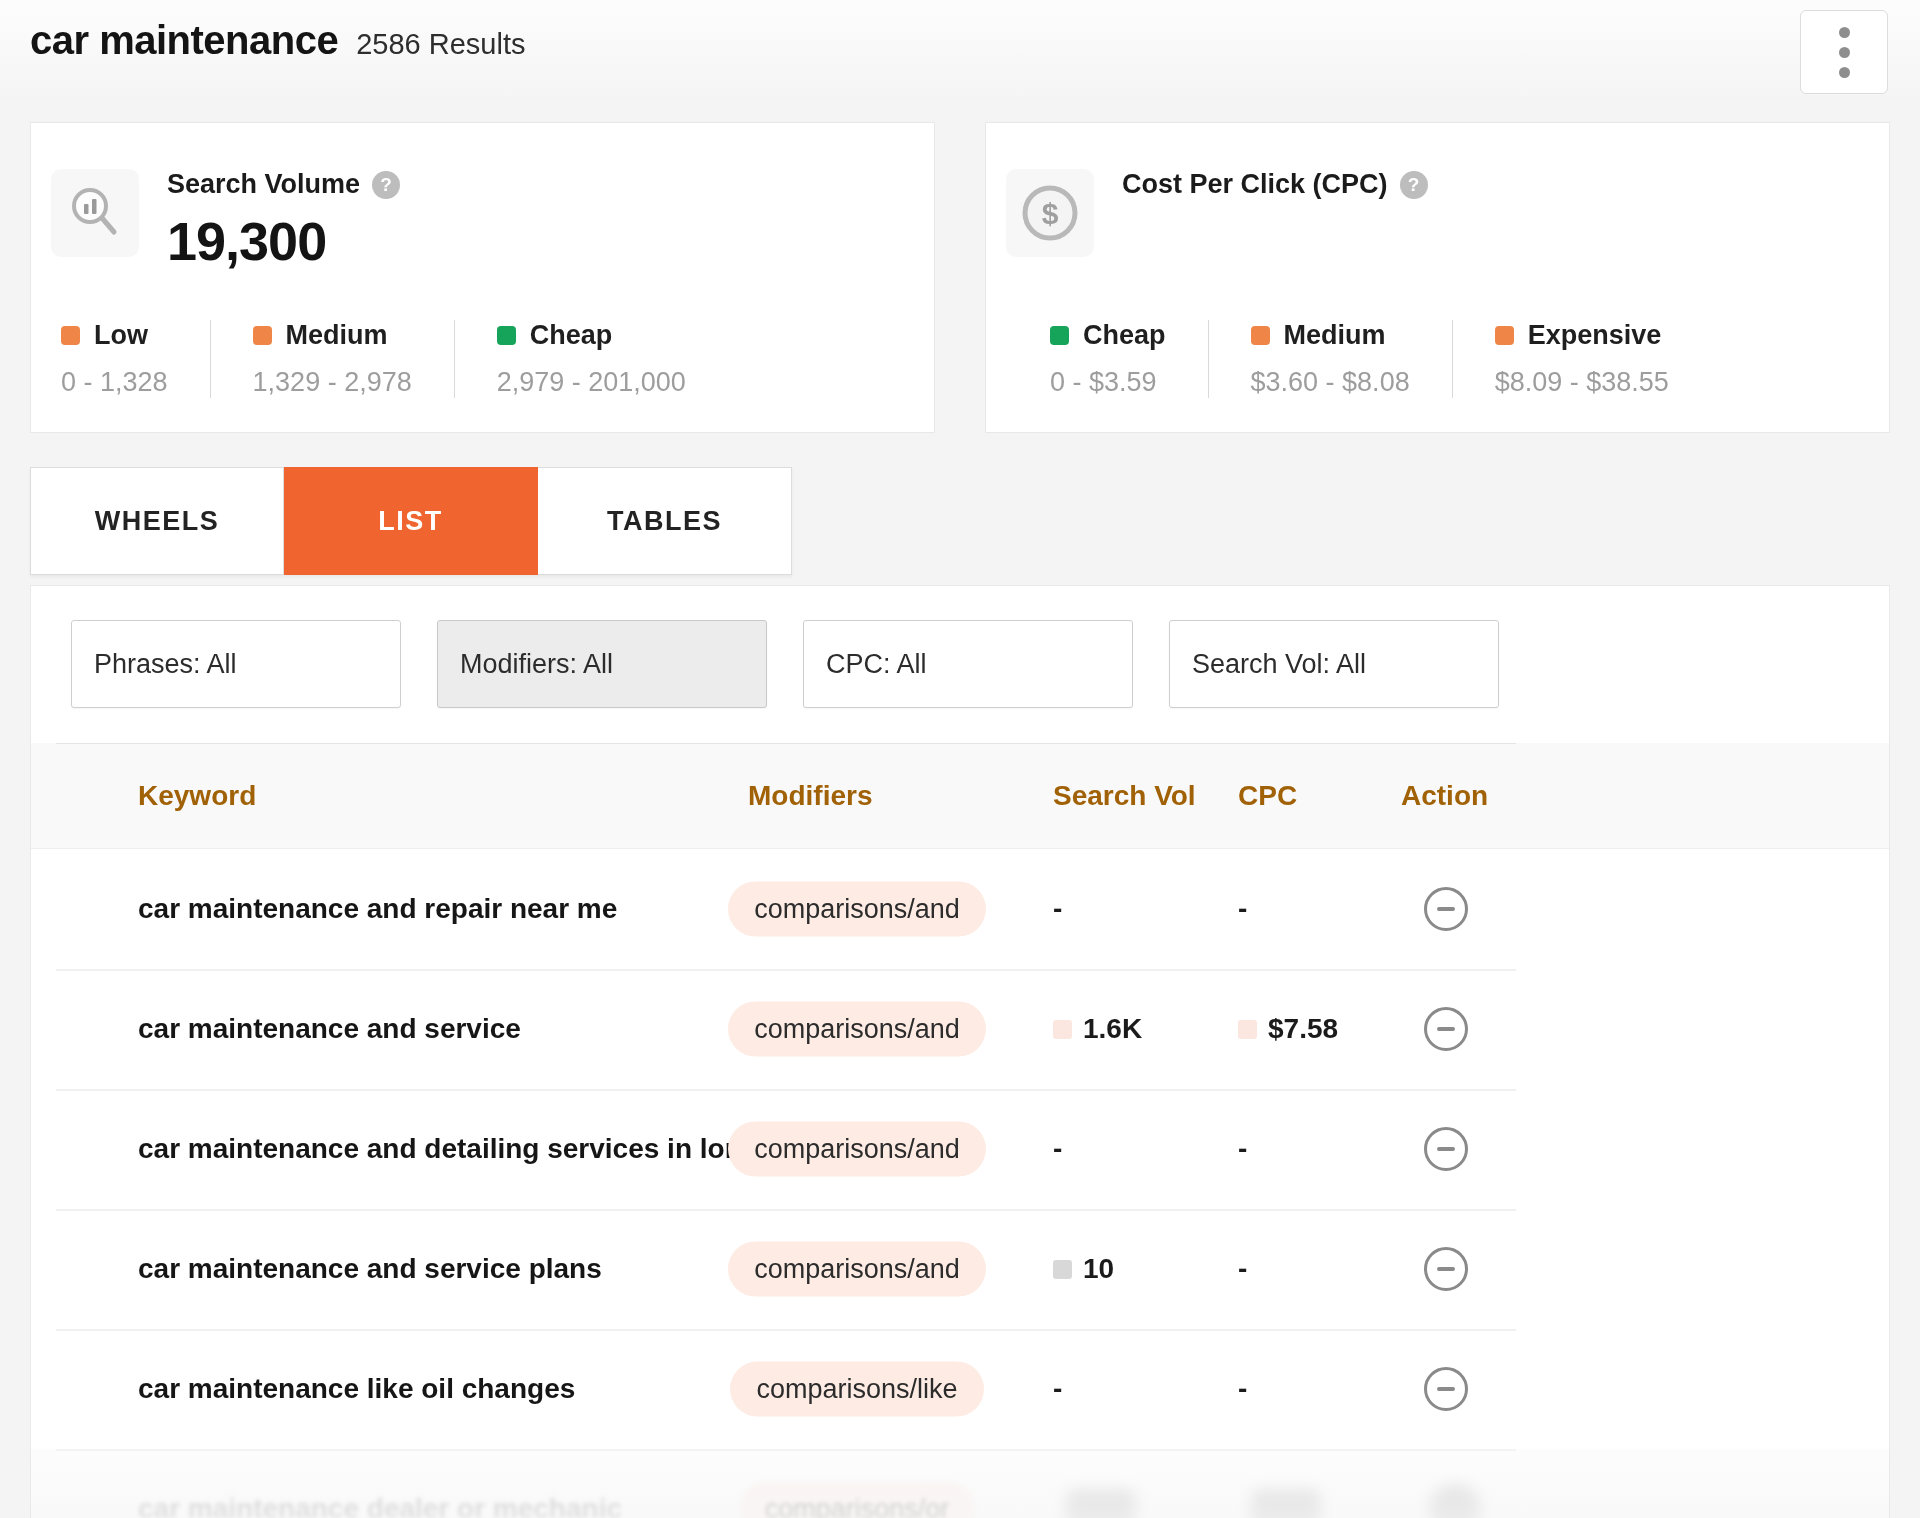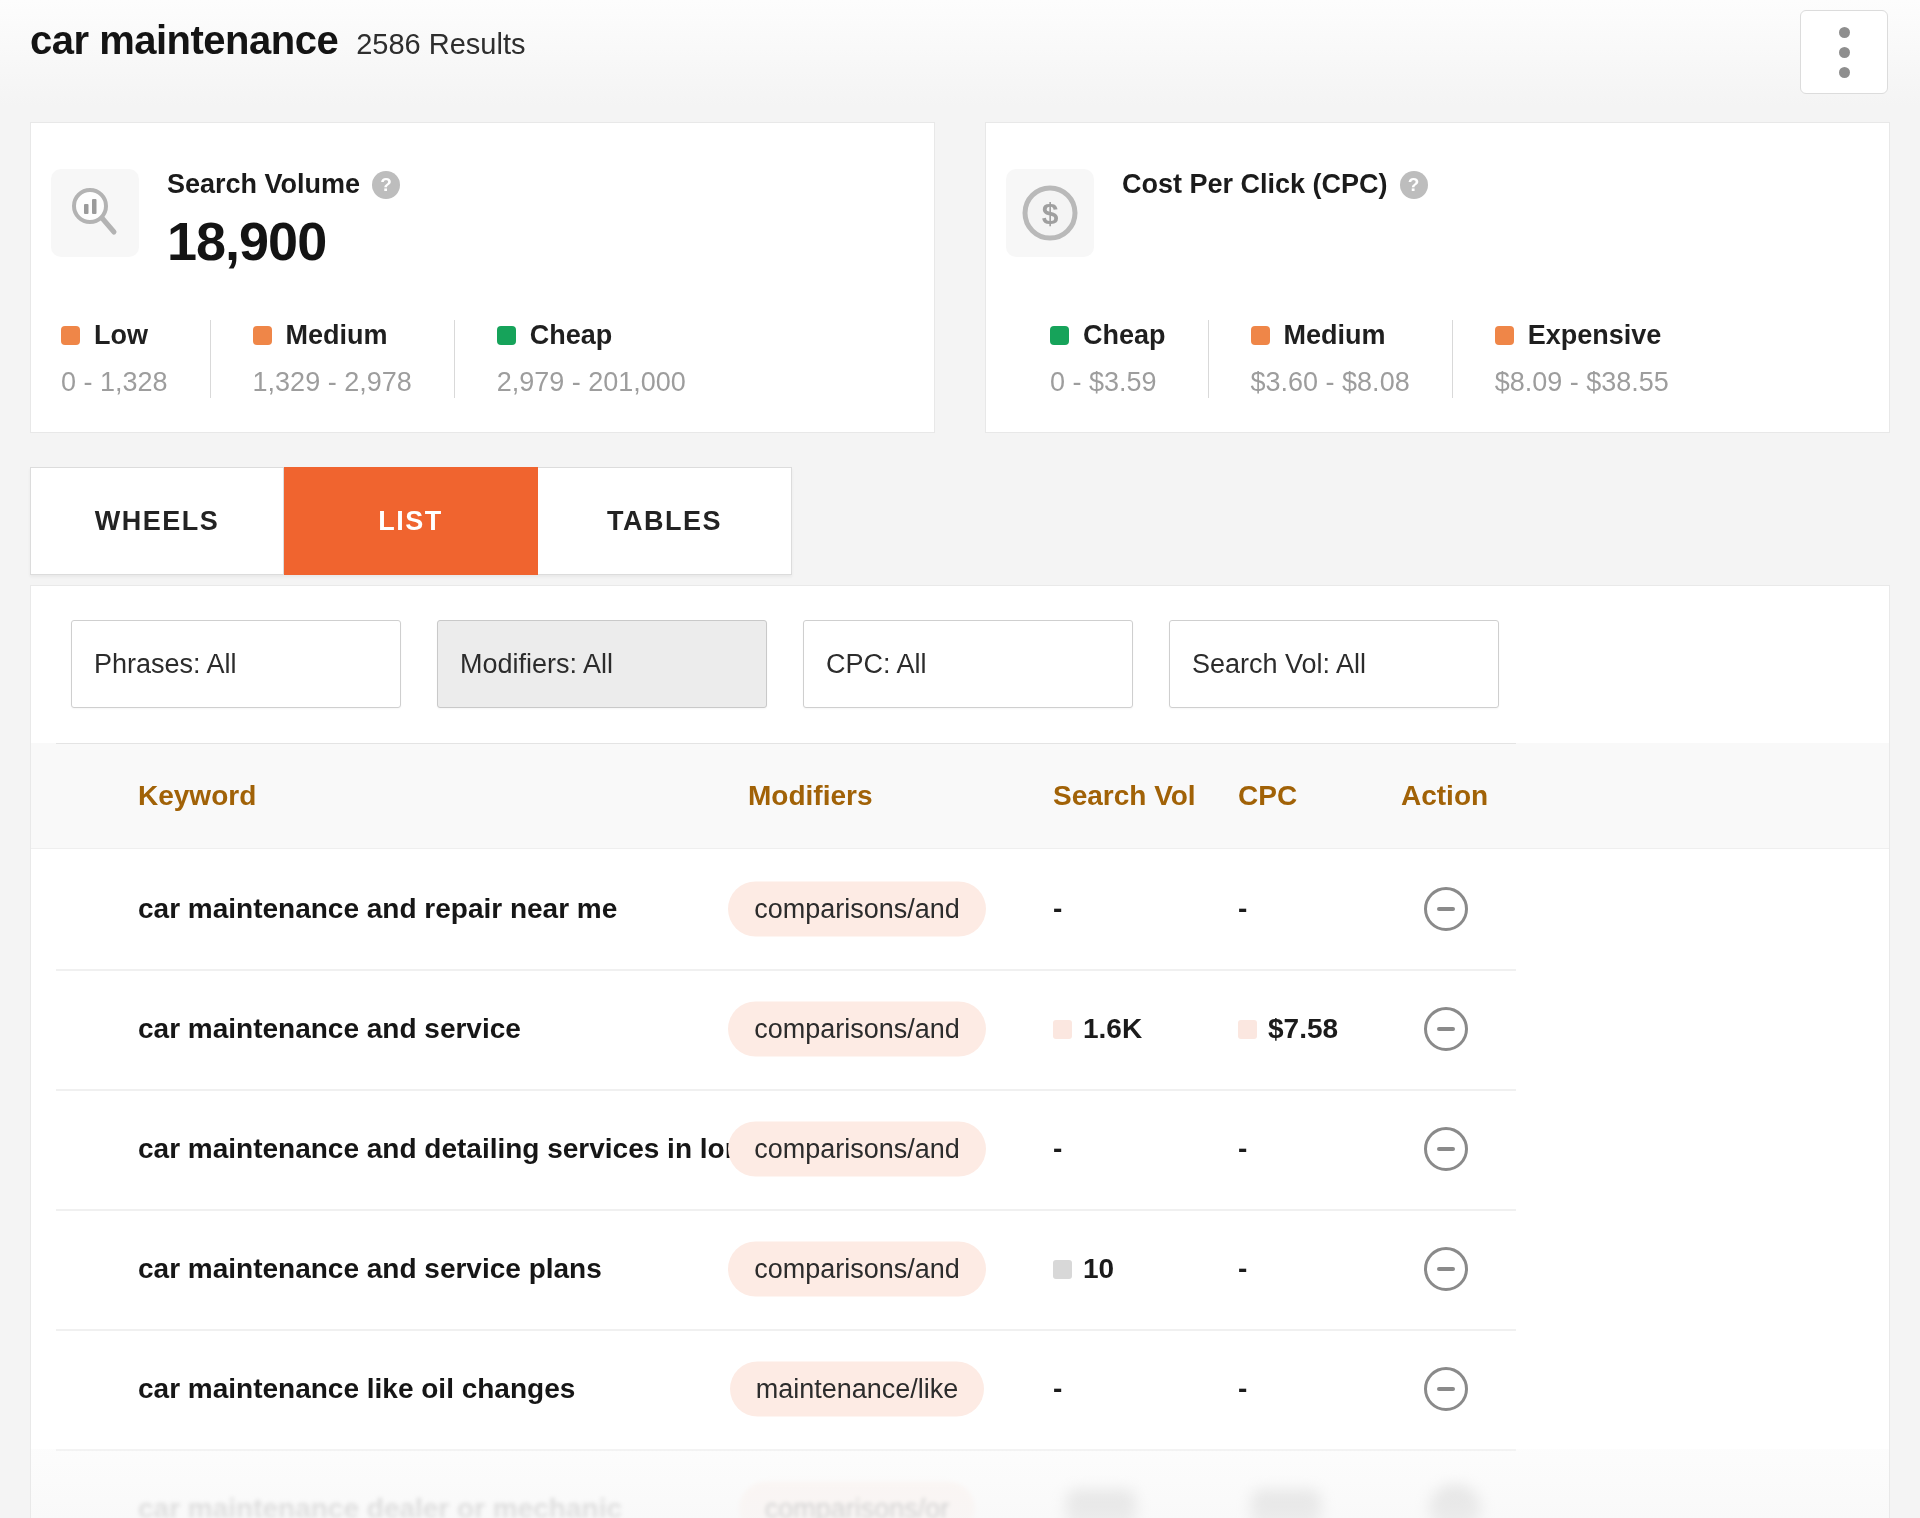--- a/index.html
+++ b/index.html
@@ -145,21 +145,21 @@
         <line x1="37" y1="35" x2="49" y2="49" stroke="#b3b3b3" stroke-width="5" stroke-linecap="round"></line>
         <rect x="19" y="21" width="4.5" height="10" rx="1" fill="#9a9a9a"></rect>
         <rect x="27" y="16" width="4.5" height="15" rx="1" fill="#9a9a9a"></rect>
       </svg>
     </div>
     <div class="card-info">
       <div class="card-title-row">
         <span class="card-title">Search Volume</span>
         <span class="help-badge">?</span>
       </div>
-      <div class="card-value">18,900</div>
+      <div class="card-value">19,300</div>
     </div>
   </div>
   <div class="legend">
     <div class="legend-item">
       <div class="legend-label">
         <span class="legend-sq" style="background-color: rgb(239, 134, 72);"></span>
         <span>Low</span>
       </div>
       <div class="legend-range">0 - 1,328</div>
     </div>
@@ -308,21 +308,21 @@
           <span>-</span>
         </div>
       <div class="cell action-cell">
           <span class="minus-btn"></span>
         </div>
     </div>
 
     <div class="row">
       <span class="cell kw">car maintenance like oil changes</span>
       <div class="cell pill-wrap">
-          <span class="pill">maintenance/like</span>
+          <span class="pill">comparisons/like</span>
         </div>
       <div class="cell val c-vol">
           <span>-</span>
         </div>
       <div class="cell val c-cpc">
           <span>-</span>
         </div>
       <div class="cell action-cell">
           <span class="minus-btn"></span>
         </div>

